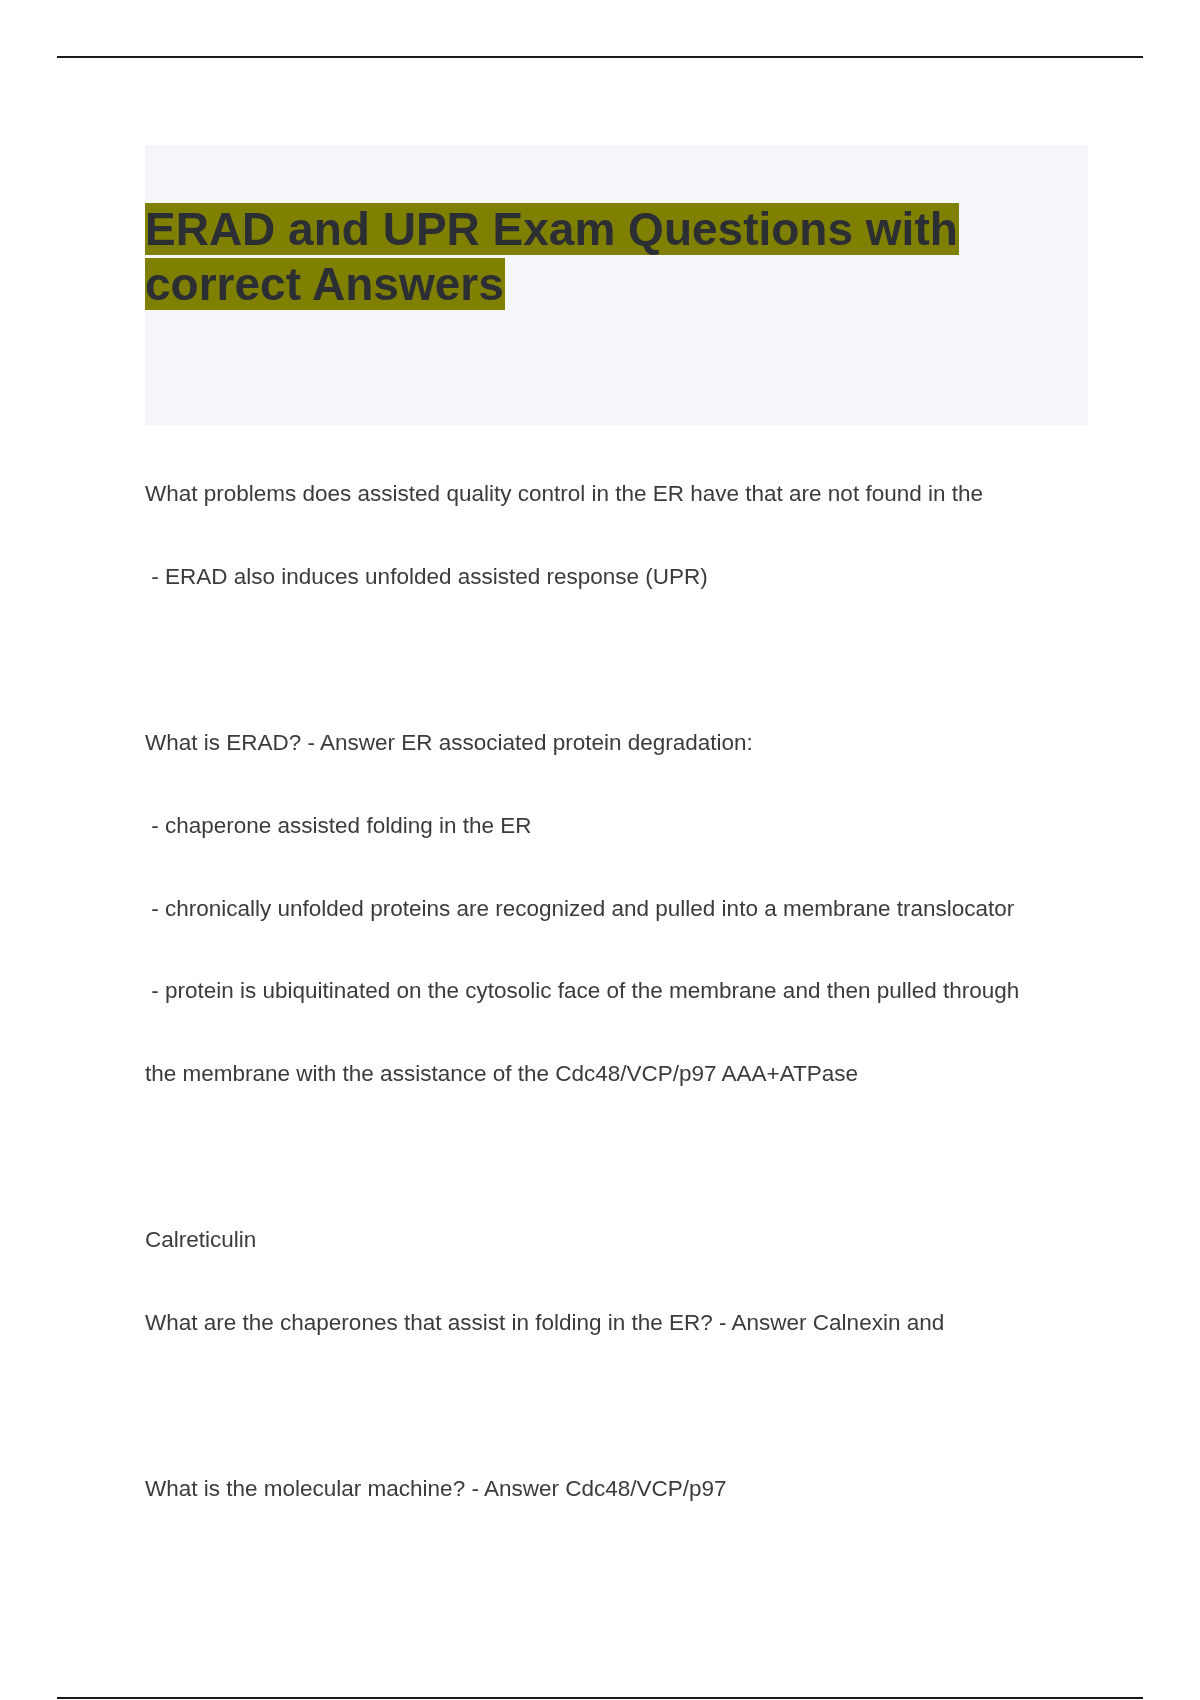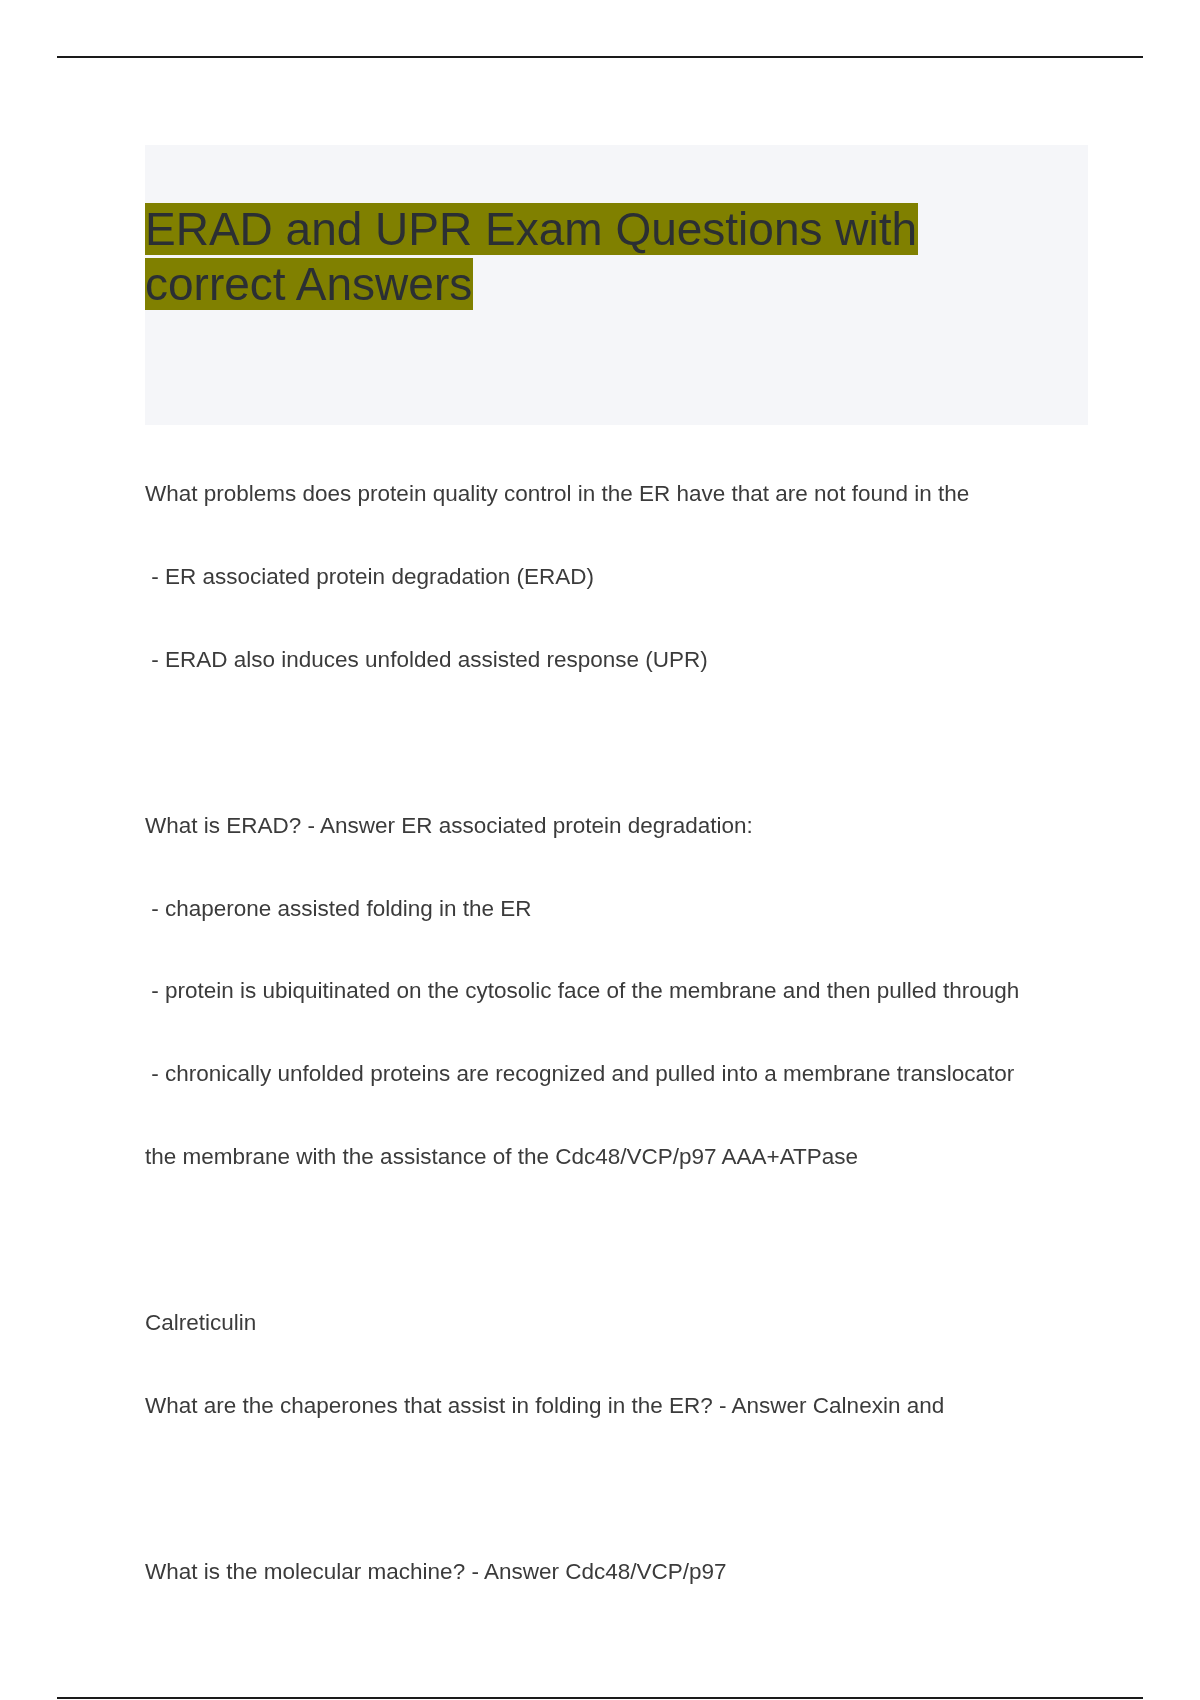--- a/index.html
+++ b/index.html
@@ -33,21 +33,21 @@
       height: 280px;
       background: #f5f6f9;
     }
     .title {
       position: absolute;
       left: 145px;
       top: 202px;
       width: 880px;
       margin: 0;
       font-family: "Liberation Sans", sans-serif;
-      font-weight: normal;
+      font-weight: bold;
       font-size: 46px;
       line-height: 55px;
       color: #2b2f33;
     }
     .title .hl {
       background: #808000;
       box-decoration-break: clone;
       -webkit-box-decoration-break: clone;
       padding: 0 1px 0 0;
     }
@@ -72,31 +72,30 @@
 <body>
 
 <div class="rule top"></div>
 
 <div class="header-box"></div>
 <h1 class="title"><span class="hl">ERAD and UPR Exam Questions with correct Answers</span></h1>
 
 <div class="content">
 
   <p class="qa">
-    <span class="line">What problems does protein quality control in the ER have that are not found in the</span>
-    <span class="line"> - ER associated protein degradation (ERAD)</span>
+    <span class="line">What problems does assisted quality control in the ER have that are not found in the</span>
     <span class="line"> - ERAD also induces unfolded assisted response (UPR)</span>
   </p>
   <div class="gap"></div>
 
   <p class="qa">
     <span class="line">What is ERAD? - Answer ER associated protein degradation:</span>
     <span class="line"> - chaperone assisted folding in the ER</span>
+    <span class="line"> - chronically unfolded proteins are recognized and pulled into a membrane translocator</span>
     <span class="line"> - protein is ubiquitinated on the cytosolic face of the membrane and then pulled through</span>
-    <span class="line"> - chronically unfolded proteins are recognized and pulled into a membrane translocator</span>
     <span class="line">the membrane with the assistance of the Cdc48/VCP/p97 AAA+ATPase</span>
   </p>
   <div class="gap"></div>
 
   <p class="qa">
     <span class="line">Calreticulin</span>
     <span class="line">What are the chaperones that assist in folding in the ER? - Answer Calnexin and</span>
   </p>
   <div class="gap"></div>
 

